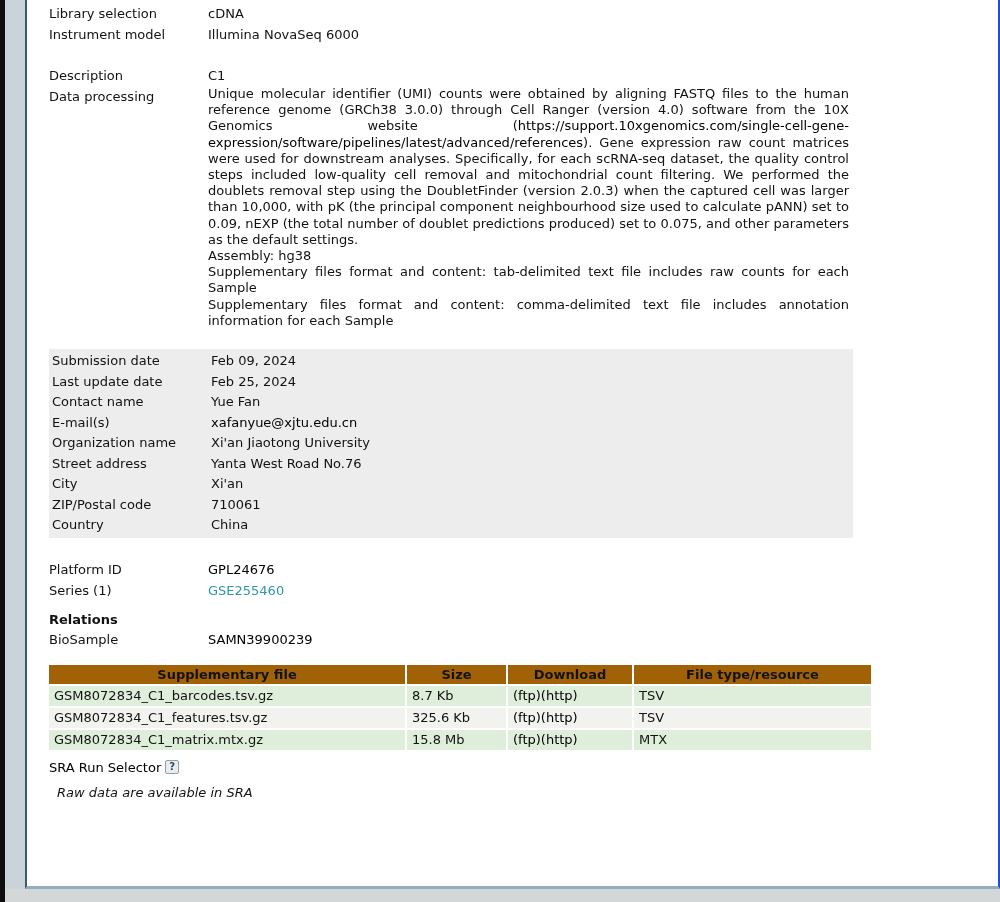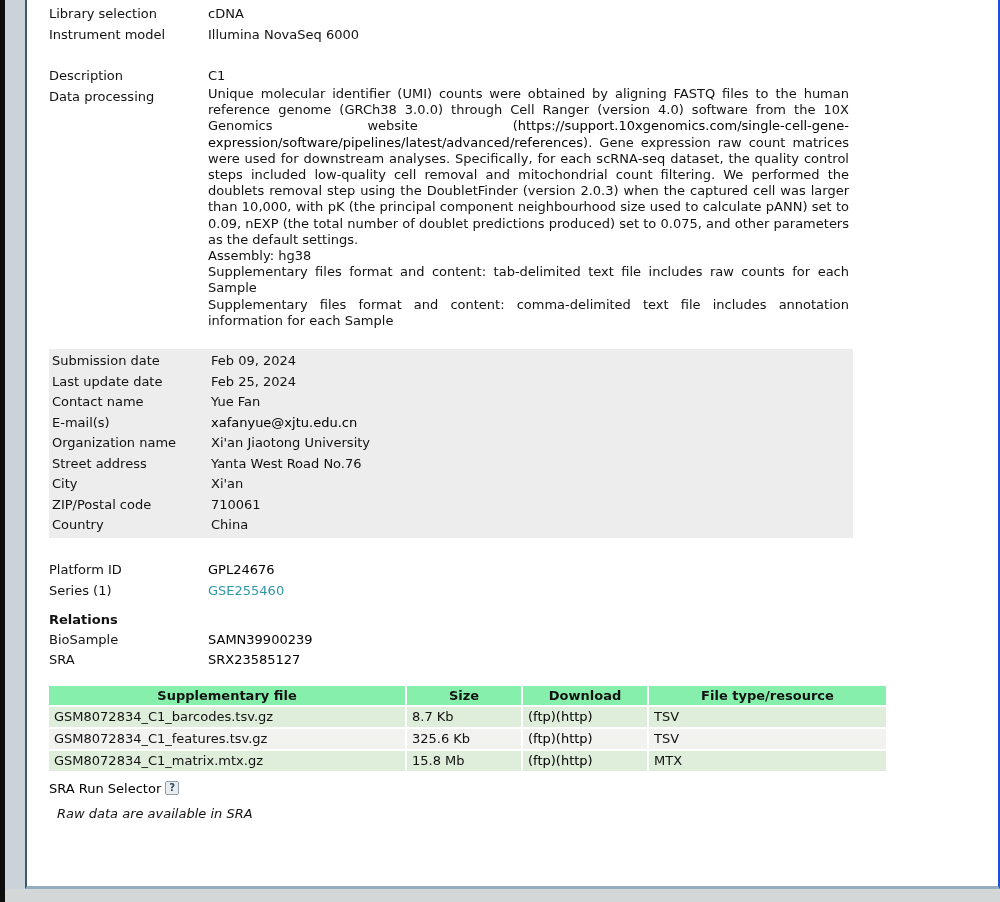--- a/index.html
+++ b/index.html
@@ -36,25 +36,25 @@
   .graybox .flabel { width:159px; }
   .series-acc { width:101px; flex-shrink:0; }
   .series-title { max-width:522px; line-height:21px; }
   .relations-h { font-weight:bold; line-height:21px; }
   .rel-row { line-height:20.5px; }
   table.supp {
     border-collapse:separate; border-spacing:2px;
     margin-left:-2px; margin-top:1px;
   }
   table.supp th {
-    background:#86efac; font-weight:bold; font-size:13px;
+    background:#a16207; font-weight:bold; font-size:13px;
     text-align:center; padding:2px 4px; white-space:nowrap;
   }
   table.supp td { padding:2px 4px 3px 5px; white-space:nowrap; }
-  .col-file { width:356px; } .col-size { width:114px; }
+  .col-file { width:356px; } .col-size { width:99px; }
   .col-dl { width:124px; } .col-type { width:237px; }
   tr.row-green td { background:#dfeeda; }
   tr.row-light td { background:#f2f3ef; }
   .sra-run { margin-top:7px; line-height:18px; }
   .help-icon {
     display:inline-block; font-size:10px; line-height:11px;
     border:1px solid #8fa0ad; background:#e9edf0; color:#34495c;
     border-radius:2px; padding:0px 3px 1px 3px; vertical-align:2px;
     margin-left:4px; cursor:pointer; font-weight:bold;
   }
@@ -147,24 +147,20 @@
       <div class="series-acc"><a class="lnk lnk-teal">GSE255460</a></div>
     </div>
 
     <div class="gap8"></div>
 
     <div class="relations-h">Relations</div>
     <div class="frow rel-row">
       <div class="flabel">BioSample</div>
       <div class="fvalue"><a class="lnk">SAMN39900239</a></div>
     </div>
-    <div class="frow rel-row">
-      <div class="flabel">SRA</div>
-      <div class="fvalue"><a class="lnk">SRX23585127</a></div>
-    </div>
 
     <div class="gap12"></div>
 
     <table class="supp">
       <tbody>
           <tr>
         <th class="col-file">Supplementary file</th>
         <th class="col-size">Size</th>
         <th class="col-dl">Download</th>
         <th class="col-type">File type/resource</th>

